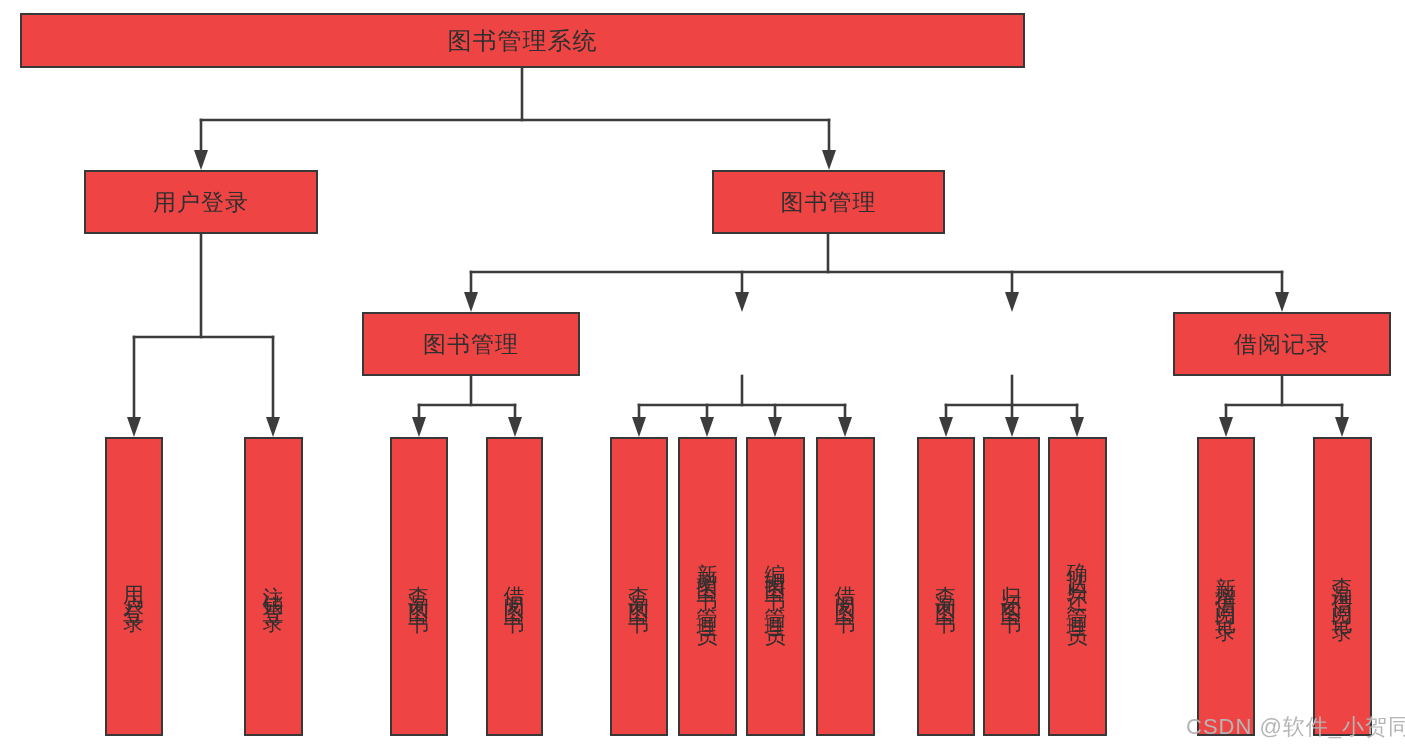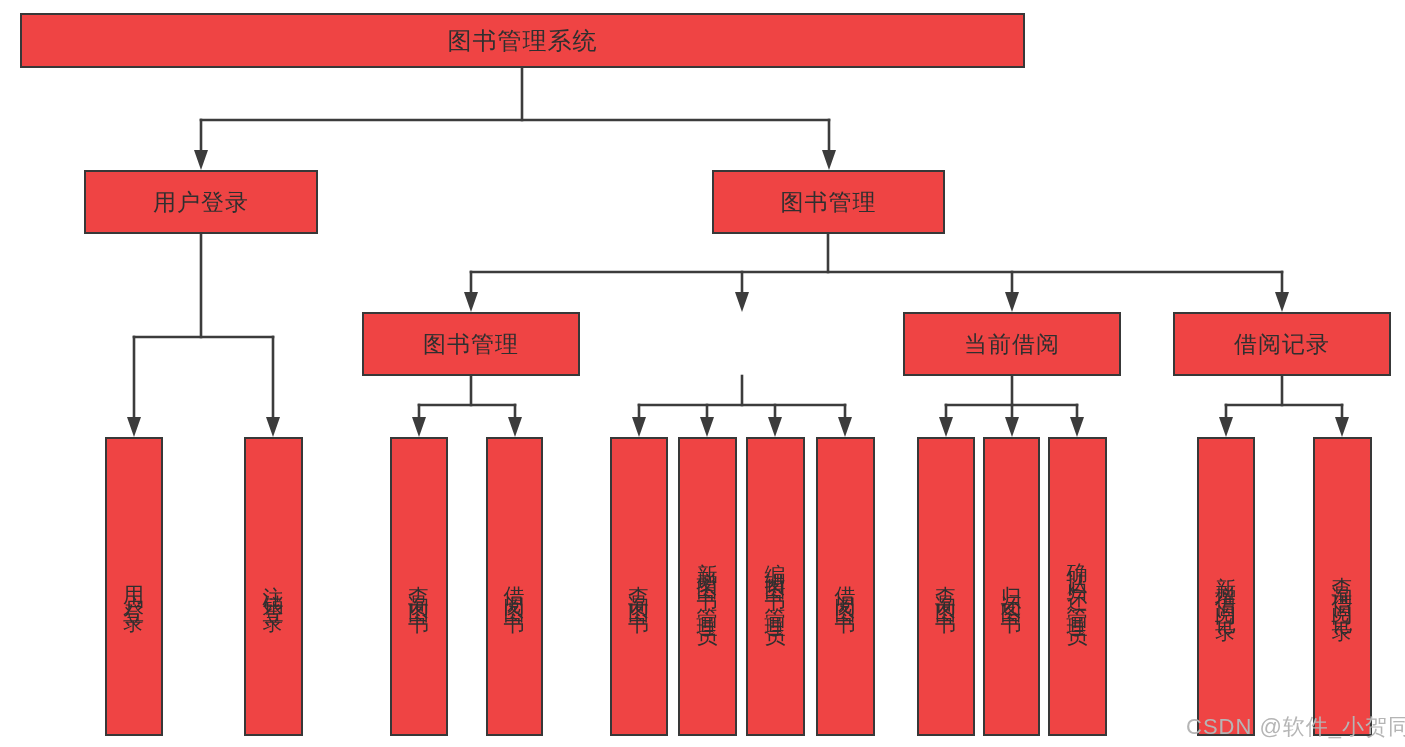--- a/index.html
+++ b/index.html
@@ -121,23 +121,20 @@
   <div class="box h n-userlogin">
     <span class="label">用户登录</span>
   </div>
   <div class="box h n-bookmgmt">
     <span class="label">图书管理</span>
   </div>
 
   <div class="box h n-g0">
     <span class="label">图书管理</span>
   </div>
-  <div class="box h n-g2">
-    <span class="label">当前借阅</span>
-  </div>
   <div class="box h n-g3">
     <span class="label">借阅记录</span>
   </div>
 
   <div class="box v vbox n-a1">
     <span class="label">用户登录</span>
   </div>
   <div class="box v vbox n-a2">
     <span class="label">注销登录</span>
   </div>

